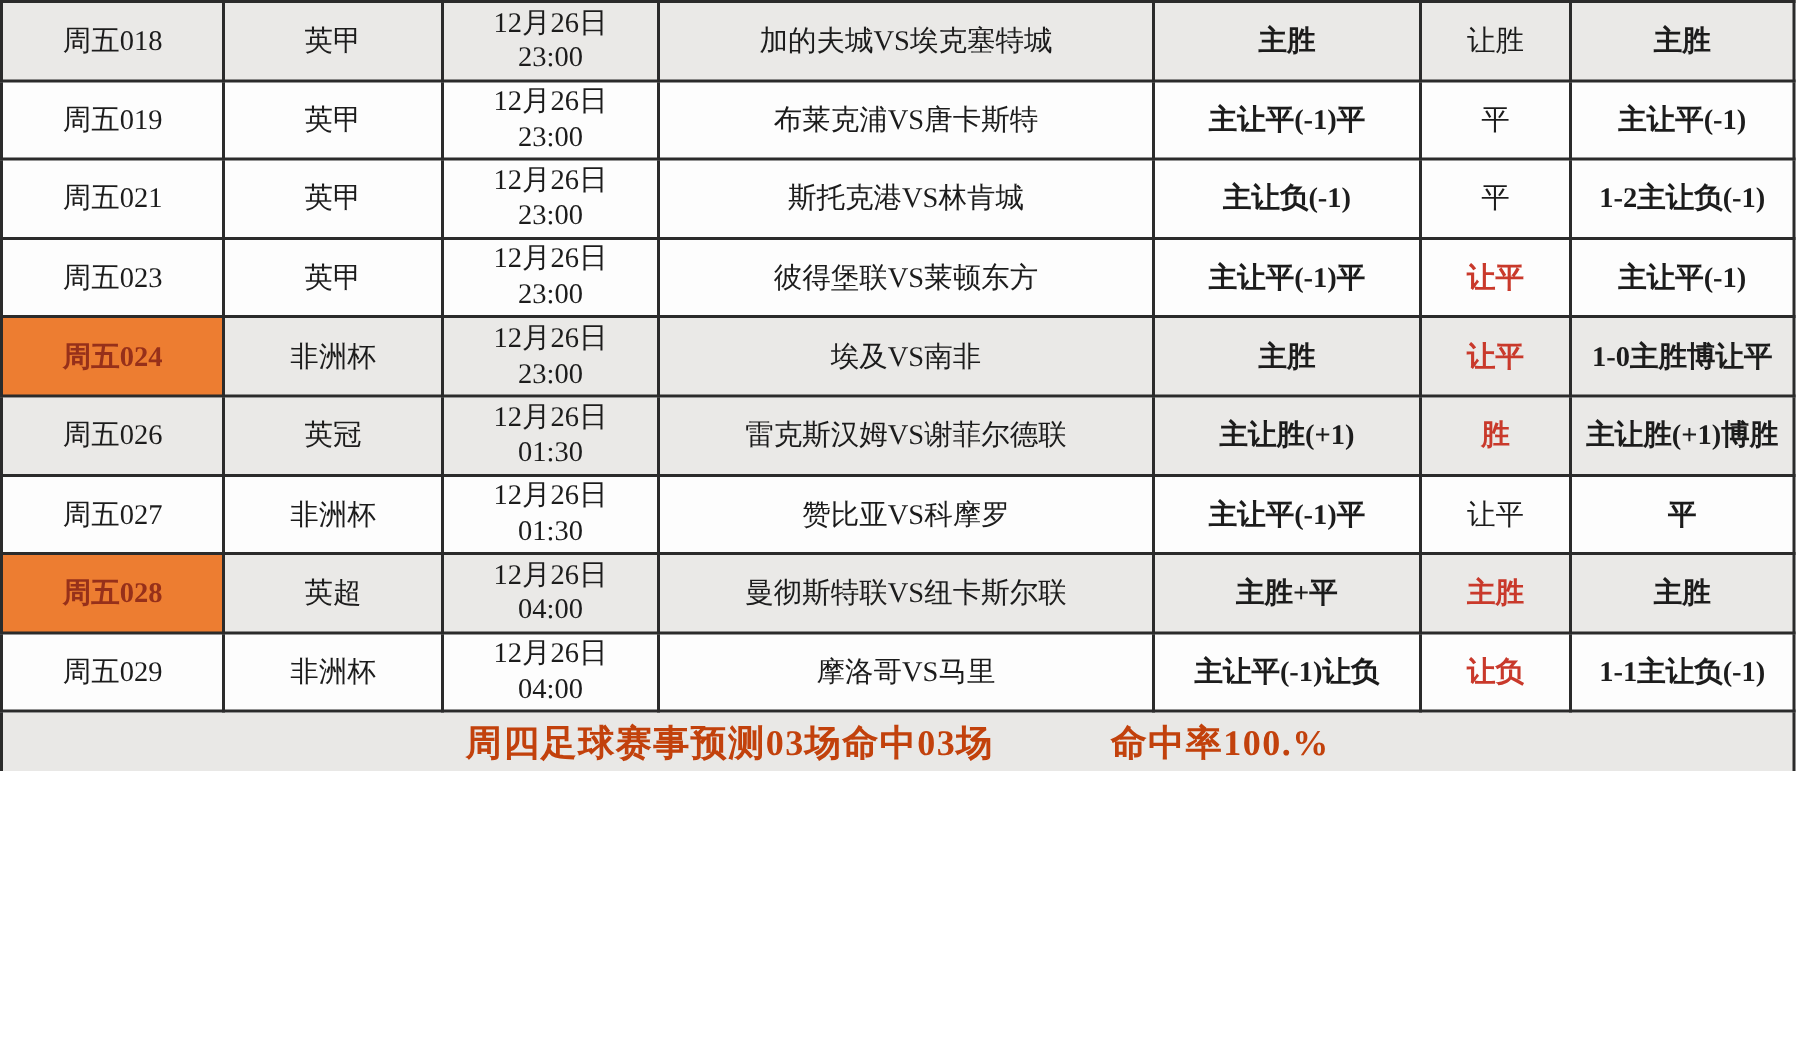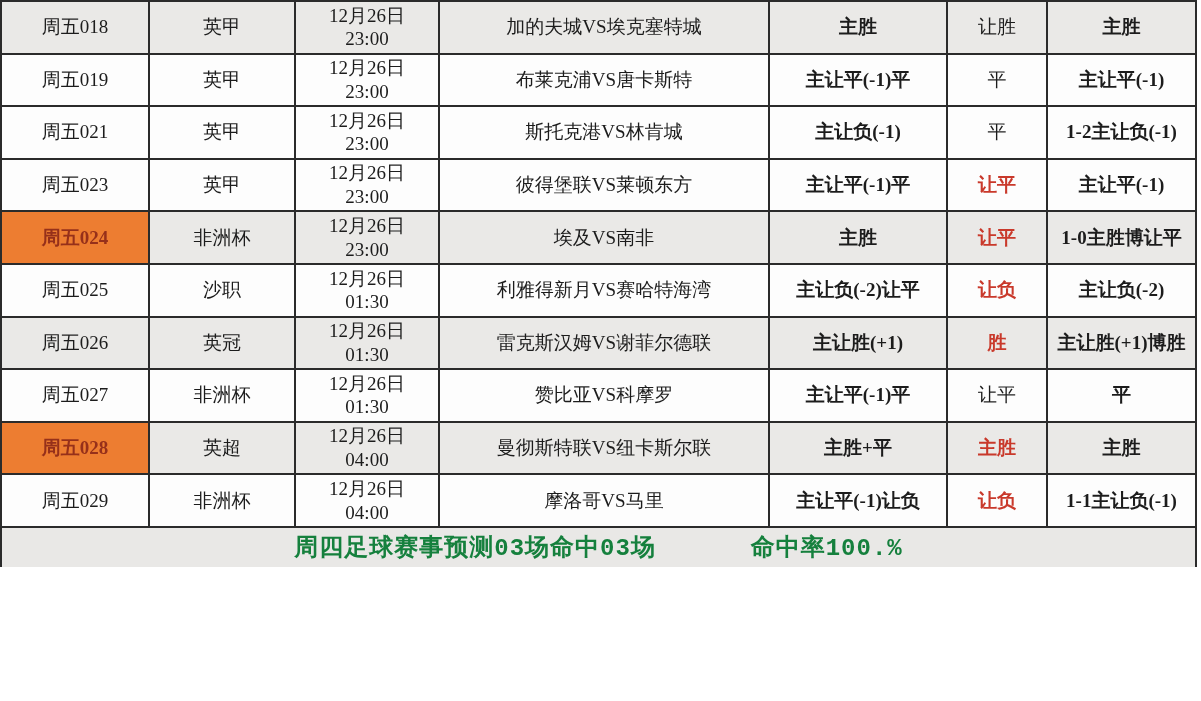--- a/index.html
+++ b/index.html
@@ -37,25 +37,24 @@
     color:#c9392b;
     font-weight:bold;
   }
   td.cell-rec{ color:#1c1c1c; }
   td.cell-rec.rec-red{ color:#c9392b; font-weight:bold; }
   .dt-line{ line-height:1.25; font-size:19px; }
   tr.footer-row td{
     background:#e9e8e6;
     border-bottom:none;
     height:39px;
-    color:#15803d;
+    color:#c2410c;
     font-weight:bold;
     font-size:24px;
     letter-spacing:1px;
-    font-family:Liberation Mono, monospace;
   }
   .footer-gap{ display:inline-block; width:64px; }
 </style>
 </head>
 <body>
 
 <div class="page">
   <table class="pred-table">
     <colgroup>
       <col style="width:148px">
@@ -120,32 +119,20 @@
           <td class="cell-league">非洲杯</td>
           <td class="cell-datetime">
             <div class="dt-line">12月26日</div>
             <div class="dt-line">23:00</div>
           </td>
           <td class="cell-match">埃及VS南非</td>
           <td class="cell-prediction">主胜</td>
           <td class="cell-rec rec-red">让平</td>
           <td class="cell-result">1-0主胜博让平</td>
         </tr>
-        <tr class="stripe-white">
-          <td class="cell-id">周五025</td>
-          <td class="cell-league">沙职</td>
-          <td class="cell-datetime">
-            <div class="dt-line">12月26日</div>
-            <div class="dt-line">01:30</div>
-          </td>
-          <td class="cell-match">利雅得新月VS赛哈特海湾</td>
-          <td class="cell-prediction">主让负(-2)让平</td>
-          <td class="cell-rec rec-red">让负</td>
-          <td class="cell-result">主让负(-2)</td>
-        </tr>
         <tr class="stripe-gray">
           <td class="cell-id">周五026</td>
           <td class="cell-league">英冠</td>
           <td class="cell-datetime">
             <div class="dt-line">12月26日</div>
             <div class="dt-line">01:30</div>
           </td>
           <td class="cell-match">雷克斯汉姆VS谢菲尔德联</td>
           <td class="cell-prediction">主让胜(+1)</td>
           <td class="cell-rec rec-red">胜</td>

